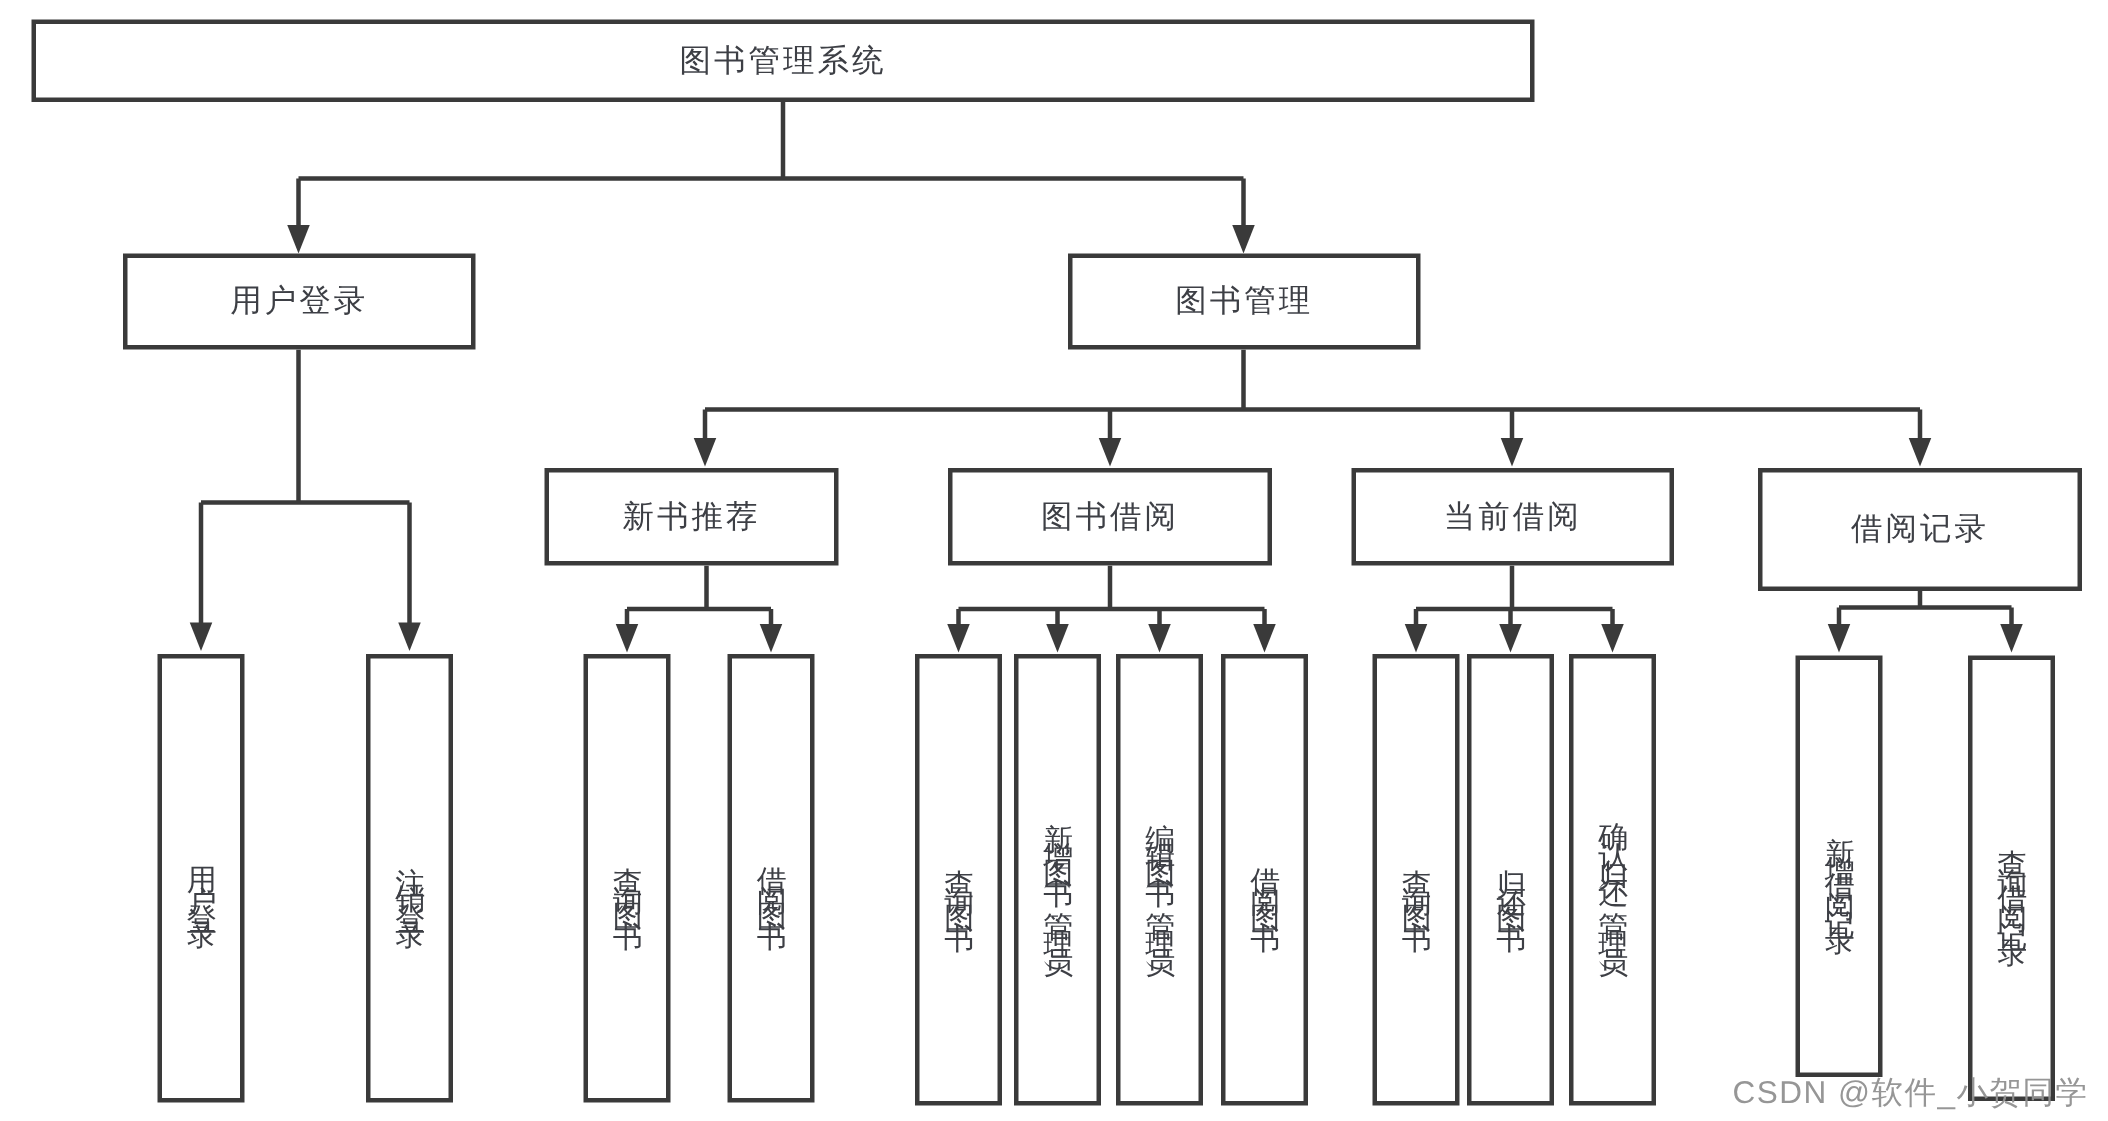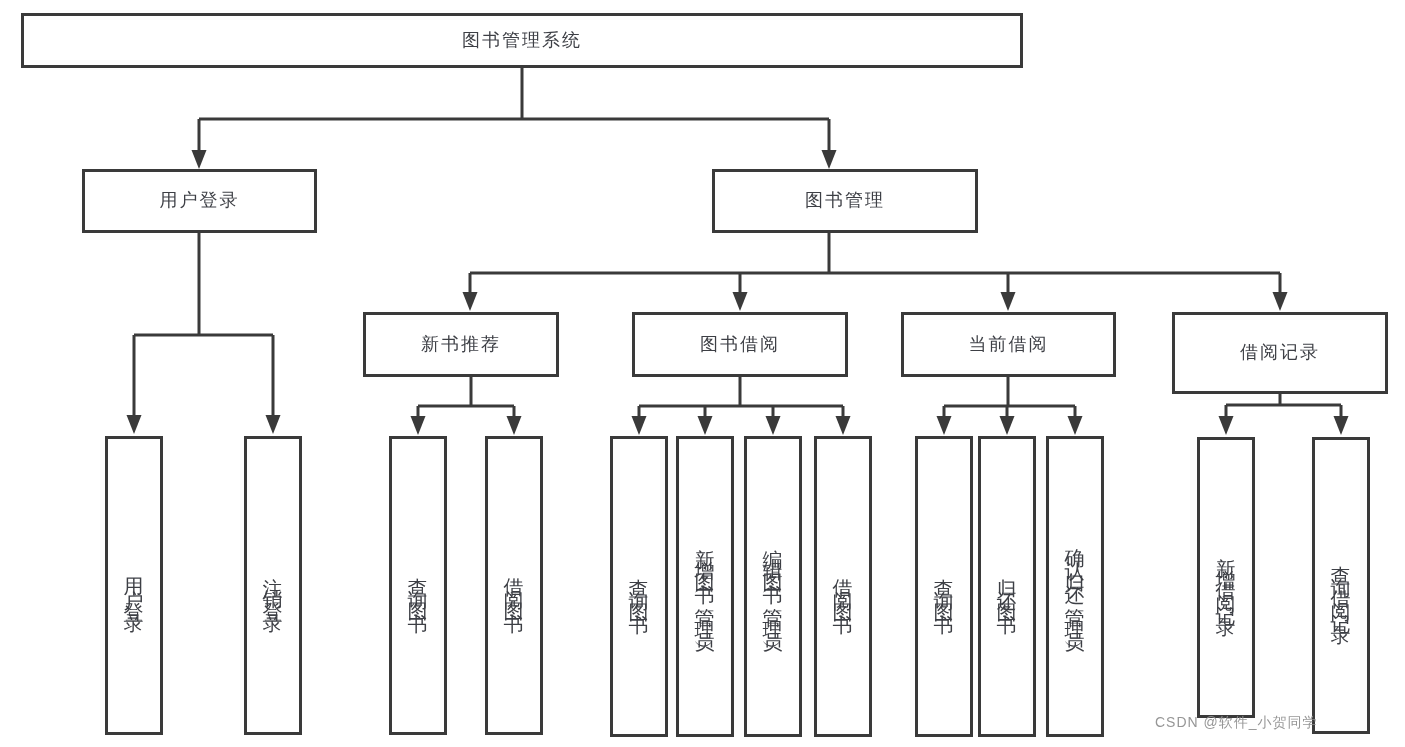--- a/index.html
+++ b/index.html
@@ -40,38 +40,38 @@
     z-index: 2;
     background: #ffffff;
     border: 3px solid var(--box-border, #3a3a3a);
     color: var(--text, #3d3f45);
     display: flex;
     align-items: center;
     justify-content: center;
     text-align: center;
   }
   .h-node {
-    font-size: 18px;
+    font-size: 21px;
     letter-spacing: 2px;
     line-height: 1.2;
   }
   .v-node {
     writing-mode: vertical-lr;
     text-orientation: mixed;
     font-size: 20px;
     letter-spacing: 12px;
     line-height: 1;
     overflow: hidden;
   }
   .watermark {
     position: absolute;
     left: 1155px;
     top: 714px;
     z-index: 3;
-    font-size: 14px;
+    font-size: 21px;
     letter-spacing: 1px;
     color: var(--watermark, #919191);
     opacity: 0.95;
     white-space: nowrap;
     pointer-events: none;
   }
 </style>
 </head>
 <body>
 
@@ -123,21 +123,21 @@
     <g>
       <path class="ln" d="M1280,377 V405 M1226,405 H1341 M1226,405 V418 M1341,405 V418"></path>
       <polygon points="1218.5,416 1233.5,416 1226,435"></polygon>
       <polygon points="1333.5,416 1348.5,416 1341,435"></polygon>
     </g>
   </svg>
 
   <div class="node h-node" style="left:21px; top:13px; width:1002px; height:55px;">图书管理系统</div>
 
   <div class="node h-node" style="left:82px; top:169px; width:235px; height:64px;">用户登录</div>
-  <div class="node h-node" style="left:712px; top:169px; width:266px; height:64px;">图书管理</div>
+  <div class="node h-node" style="left:712px; top:169px; width:235px; height:64px;">图书管理</div>
 
   <div class="node h-node" style="left:363px; top:312px; width:196px; height:65px;">新书推荐</div>
   <div class="node h-node" style="left:901px; top:312px; width:215px; height:65px;">当前借阅</div>
   <div class="node h-node" style="left:632px; top:312px; width:216px; height:65px;">图书借阅</div>
   <div class="node h-node" style="left:1172px; top:312px; width:216px; height:82px;">借阅记录</div>
 
   <div class="node v-node" style="left:105px; top:436px; width:58px; height:299px;">用户登录</div>
   <div class="node v-node" style="left:244px; top:436px; width:58px; height:299px;">注销登录</div>
 
   <div class="node v-node" style="left:389px; top:436px; width:58px; height:299px;">查询图书</div>

